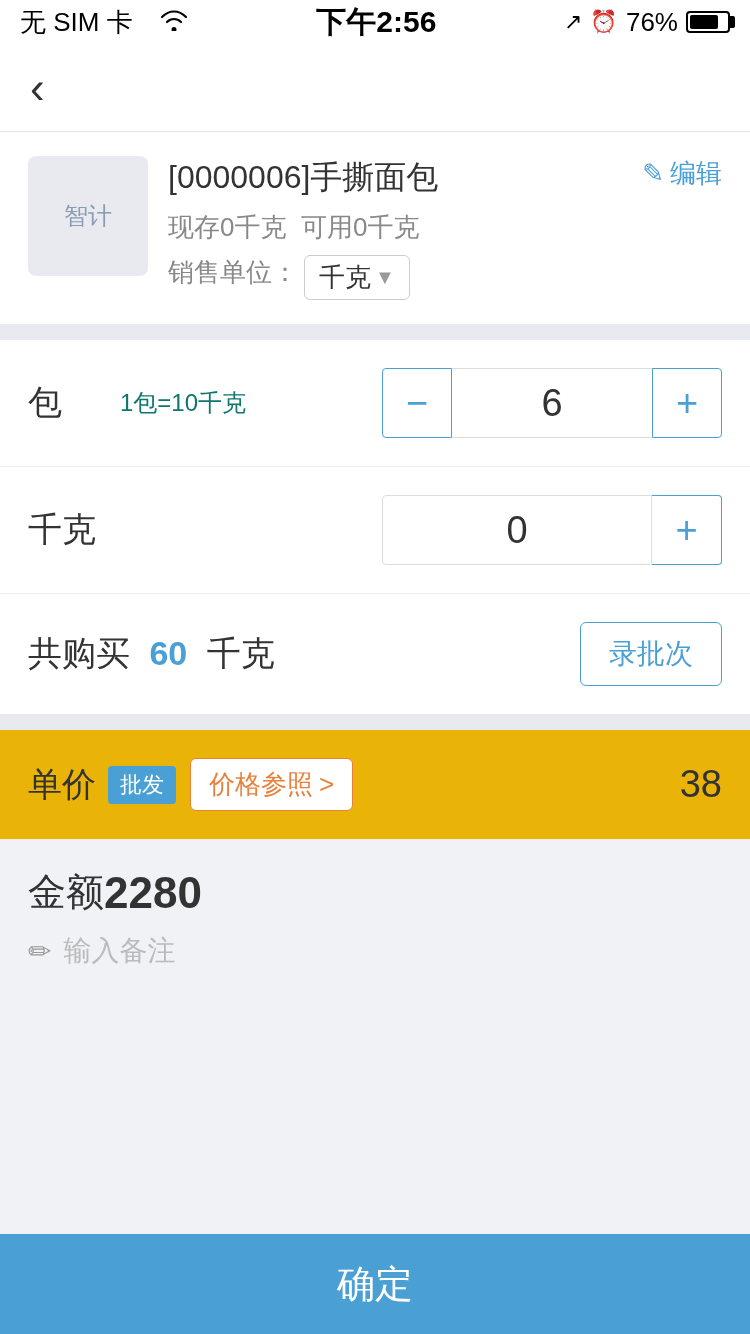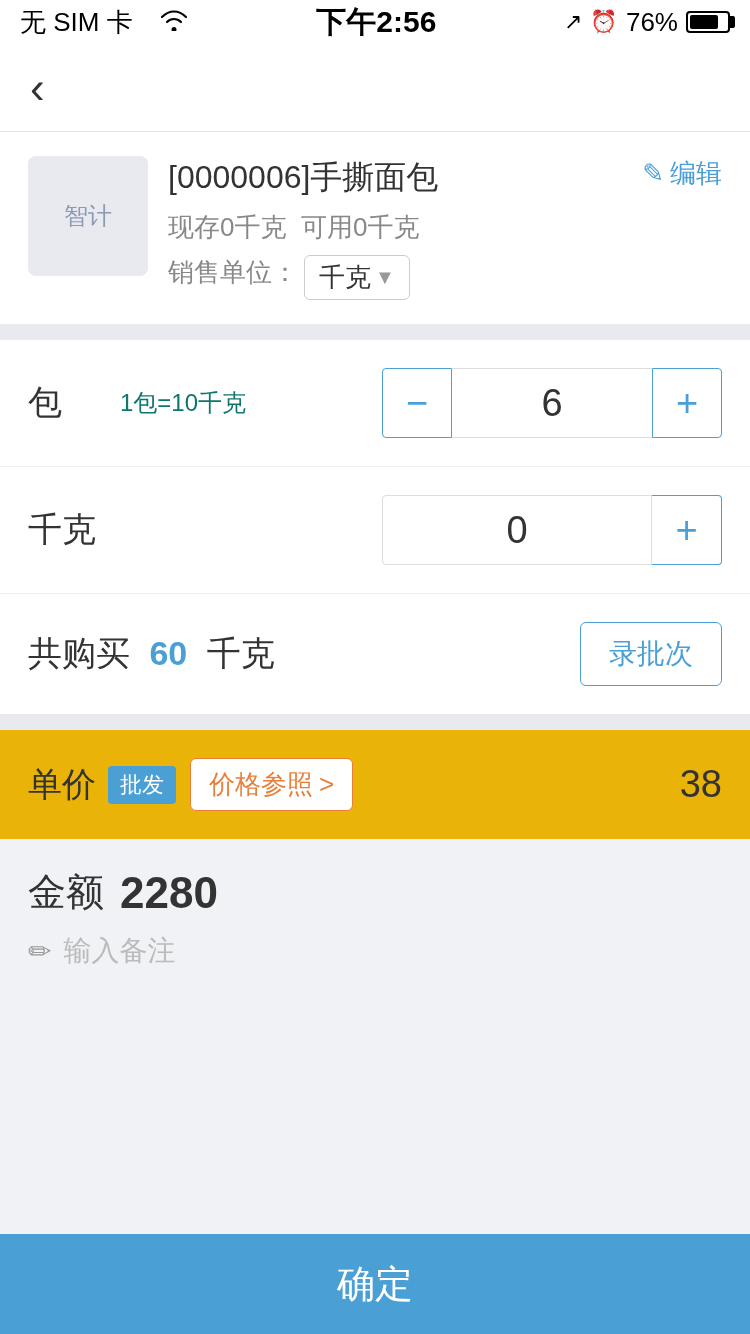--- a/index.html
+++ b/index.html
@@ -311,21 +311,20 @@
       background: #f0f2f5;
     }
     .amount-label {
       font-size: 38px;
       color: #333;
     }
     .amount-value {
       font-size: 44px;
       color: #333;
       font-weight: 600;
-      margin-left: 16px;
     }
     .remark-row {
       display: flex;
       align-items: center;
       gap: 12px;
       margin-top: 14px;
       padding-bottom: 0;
     }
     .remark-icon {
       color: #999;

